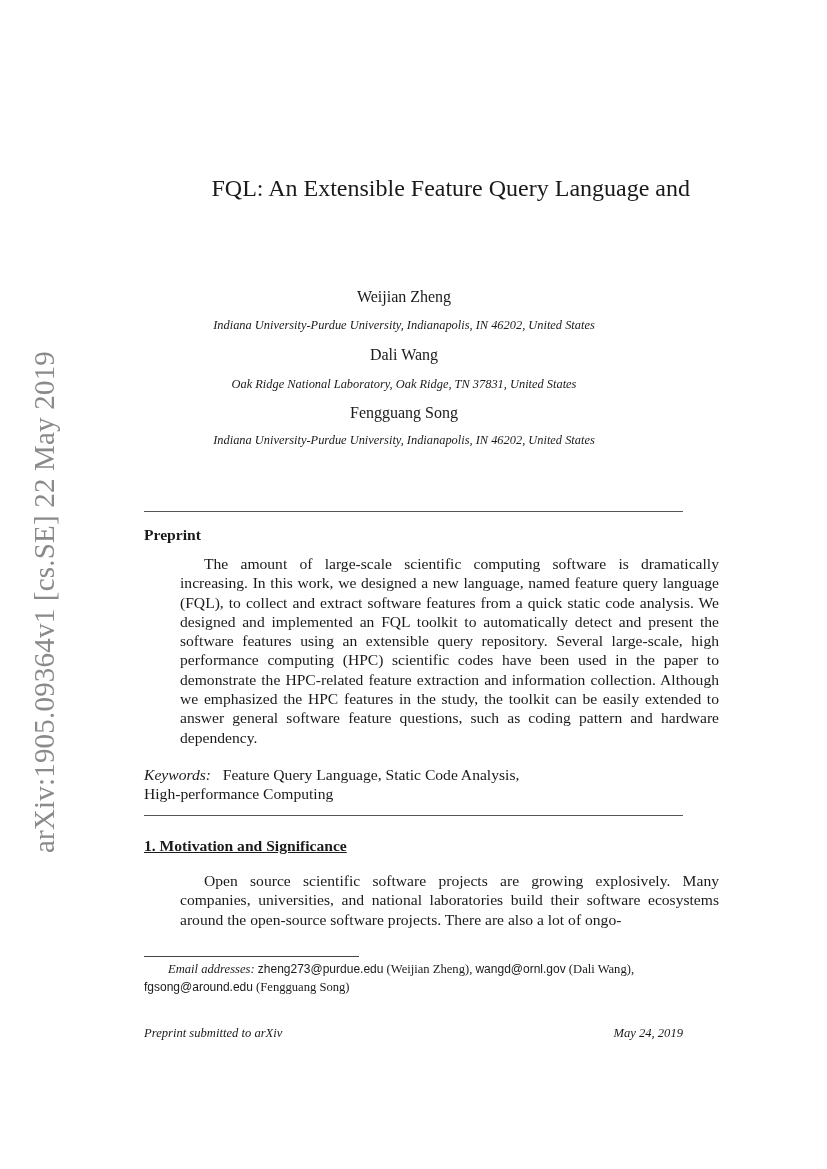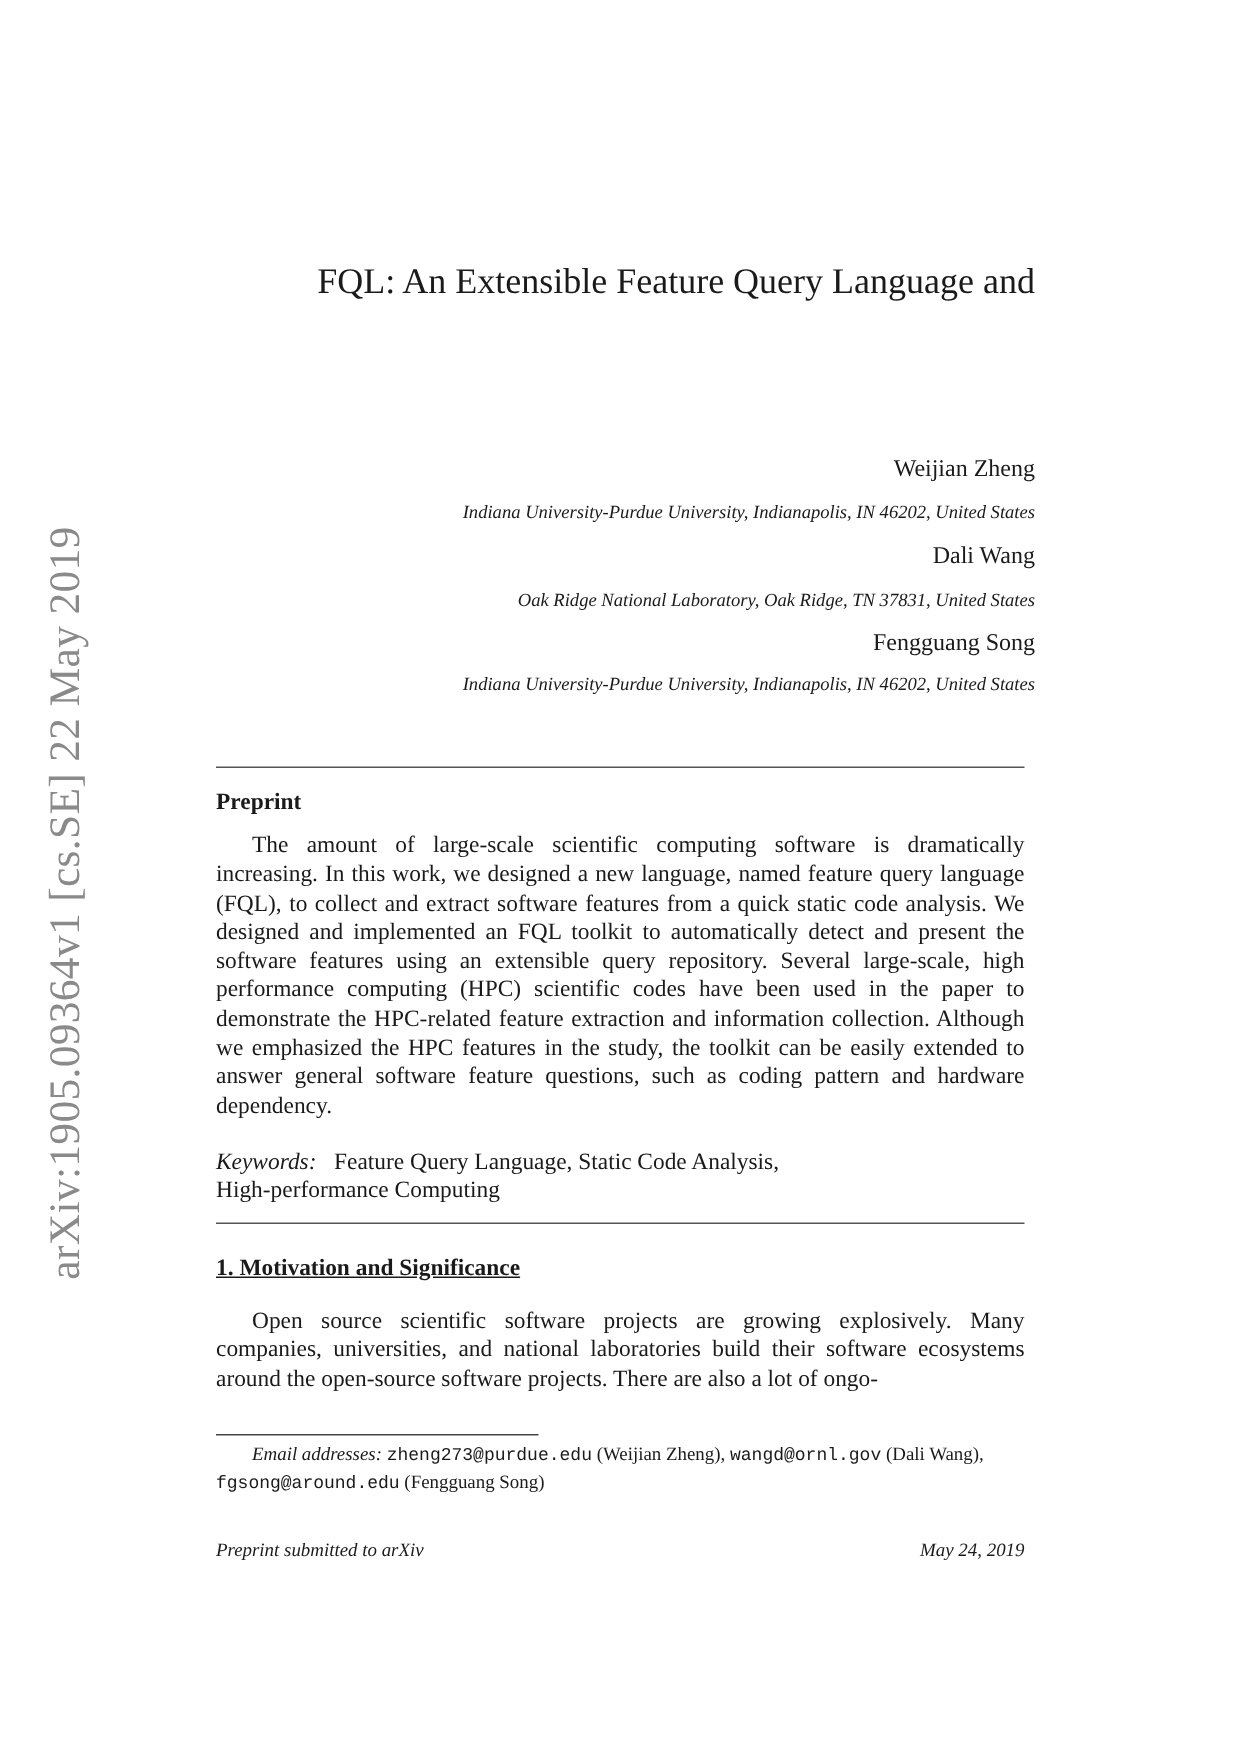--- a/index.html
+++ b/index.html
@@ -4,33 +4,33 @@
 <style>
   html, body { margin: 0; padding: 0; background: #ffffff; }
   body { width: 827px; height: 1169px; position: relative; overflow: hidden;
          font-family: "Liberation Serif", "DejaVu Serif", serif; color: #1a1a1a; }
   .side-stamp { position: absolute; left: 22px; top: 357px; width: 44px; height: 490px; }
   .side-stamp span { position: absolute; left: 22px; top: 245px; white-space: nowrap;
       transform: translate(-50%, -50%) rotate(-90deg); font-size: 29px; color: #8a8a8a;
       letter-spacing: 0.2px; }
   .title { position: absolute; left: 140px; width: 550px; top: 173px; text-align: right;
            font-size: 24px; line-height: 31.5px; }
-  .center { position: absolute; left: 140px; width: 550px; text-align: right; margin-top: 16px; }
+  .center { position: absolute; left: 129px; width: 550px; text-align: center; }
   .author { font-size: 16px; }
   .affil { font-size: 12.4px; font-style: italic; }
   .rule { position: absolute; left: 144px; width: 539px; height: 1px; background: #555; }
   .block { position: absolute; left: 144px; width: 539px; font-size: 15.6px; line-height: 19.3px;
            text-align: justify; }
   .abs-head { position: absolute; left: 144px; top: 526px; font-weight: bold; font-size: 15.6px; }
-  .indent { text-indent: 24px; }
+  .indent { text-indent: 24px; margin-left: 36px; }
   .kw-label { font-style: italic; }
   .sec-head { position: absolute; left: 144px; top: 837px; font-weight: bold; font-size: 15.6px; text-decoration: underline; }
   .fn-rule { position: absolute; left: 144px; top: 956px; width: 215px; height: 1px; background: #444; }
   .footnote { position: absolute; left: 144px; width: 539px; top: 961px; font-size: 12.6px; line-height: 17.5px; }
-  .mono { font-family: Liberation Mono, monospace; font-size: 12px; margin-top: 36px; }
+  .mono { font-family: Liberation Sans, sans-serif; font-size: 12px; margin-top: 36px; }
   .footer { position: absolute; left: 144px; width: 539px; top: 1026px; font-size: 12.6px; font-style: italic;
             display: flex; justify-content: space-between; }
 </style>
 </head>
 <body>
 
 <div class="side-stamp">
   <span>arXiv:1905.09364v1  [cs.SE]  22 May 2019</span>
 </div>
 

